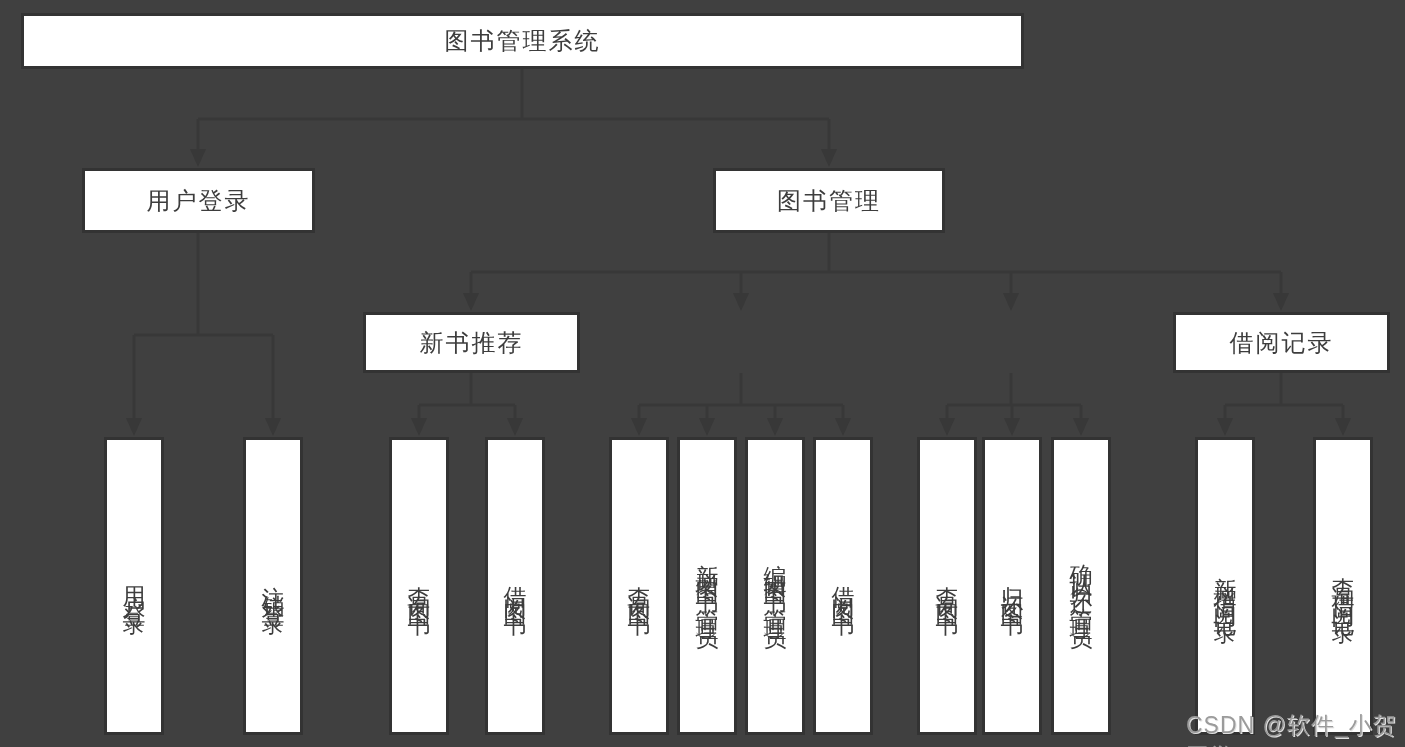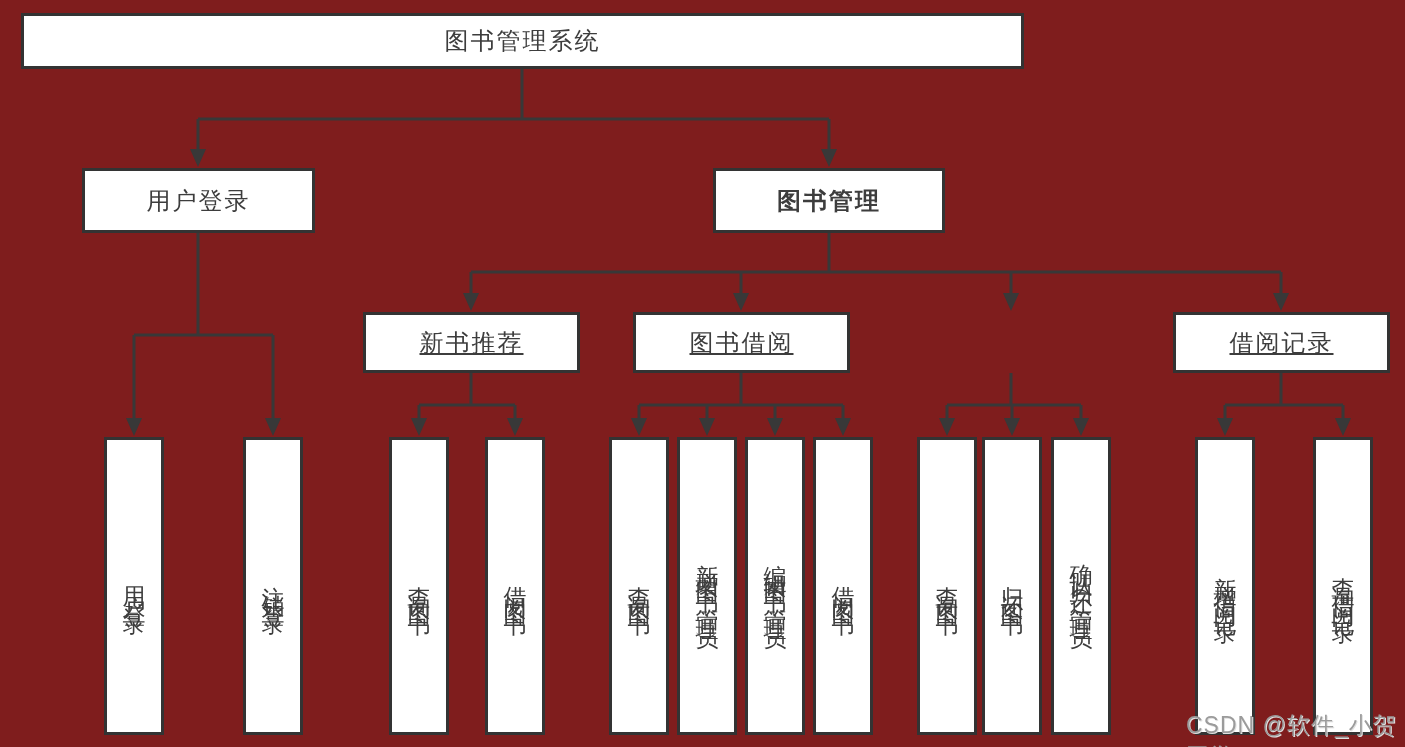--- a/index.html
+++ b/index.html
@@ -1,29 +1,29 @@
 <!DOCTYPE html>
 <html><head>
 <meta charset="utf-8">
 <style>
   html,body{margin:0;padding:0;background:#ffffff;}
   .canvas{
-    position:relative;width:1405px;height:747px;background:#7f1d1d;overflow:hidden;
+    position:relative;width:1405px;height:747px;background:#404040;overflow:hidden;
     font-family:"Liberation Sans","DejaVu Sans",sans-serif;color:#3d3d3d;
   }
   .connectors{position:absolute;left:0;top:0;z-index:1;}
   .node{
     position:absolute;box-sizing:border-box;background:#ffffff;border:3px solid #333333;
     display:flex;align-items:center;justify-content:center;z-index:2;
   }
   .hbox{font-size:24px;letter-spacing:2px;}
   .root{left:21px;top:13px;width:1003px;height:56px;}
   .l2a{left:82px;top:168px;width:233px;height:65px;}
-  .l2b{left:713px;top:168px;width:232px;height:65px;font-weight:bold;}
-  .l3{top:312px;width:217px;height:61px;text-decoration:underline;}
+  .l2b{left:713px;top:168px;width:232px;height:65px;}
+  .l3{top:312px;width:217px;height:61px;}
   .leaf{top:437px;width:60px;height:298px;}
   .vtext{
     writing-mode:vertical-rl;text-orientation:mixed;
     font-size:23px;letter-spacing:9px;line-height:1;white-space:nowrap;color:#3d3d3d;
   }
   .watermark{
     position:absolute;left:1186px;top:710px;z-index:5;
     font-size:23px;letter-spacing:1px;color:#9b9b9b;
     text-shadow:1px 1px 0 #e0e0e0;
   }
@@ -71,23 +71,20 @@
   <div class="node hbox l2a">
     <span>用户登录</span>
   </div>
   <div class="node hbox l2b">
     <span>图书管理</span>
   </div>
 
   <div class="node hbox l3" style="left:363px">
     <span>新书推荐</span>
   </div>
-  <div class="node hbox l3" style="left:633px">
-    <span>图书借阅</span>
-  </div>
   <div class="node hbox l3" style="left:1173px">
     <span>借阅记录</span>
   </div>
 
   <div class="node leaf" style="left:104px">
     <span class="vtext">用户登录</span>
   </div>
   <div class="node leaf" style="left:243px">
     <span class="vtext">注销登录</span>
   </div>

